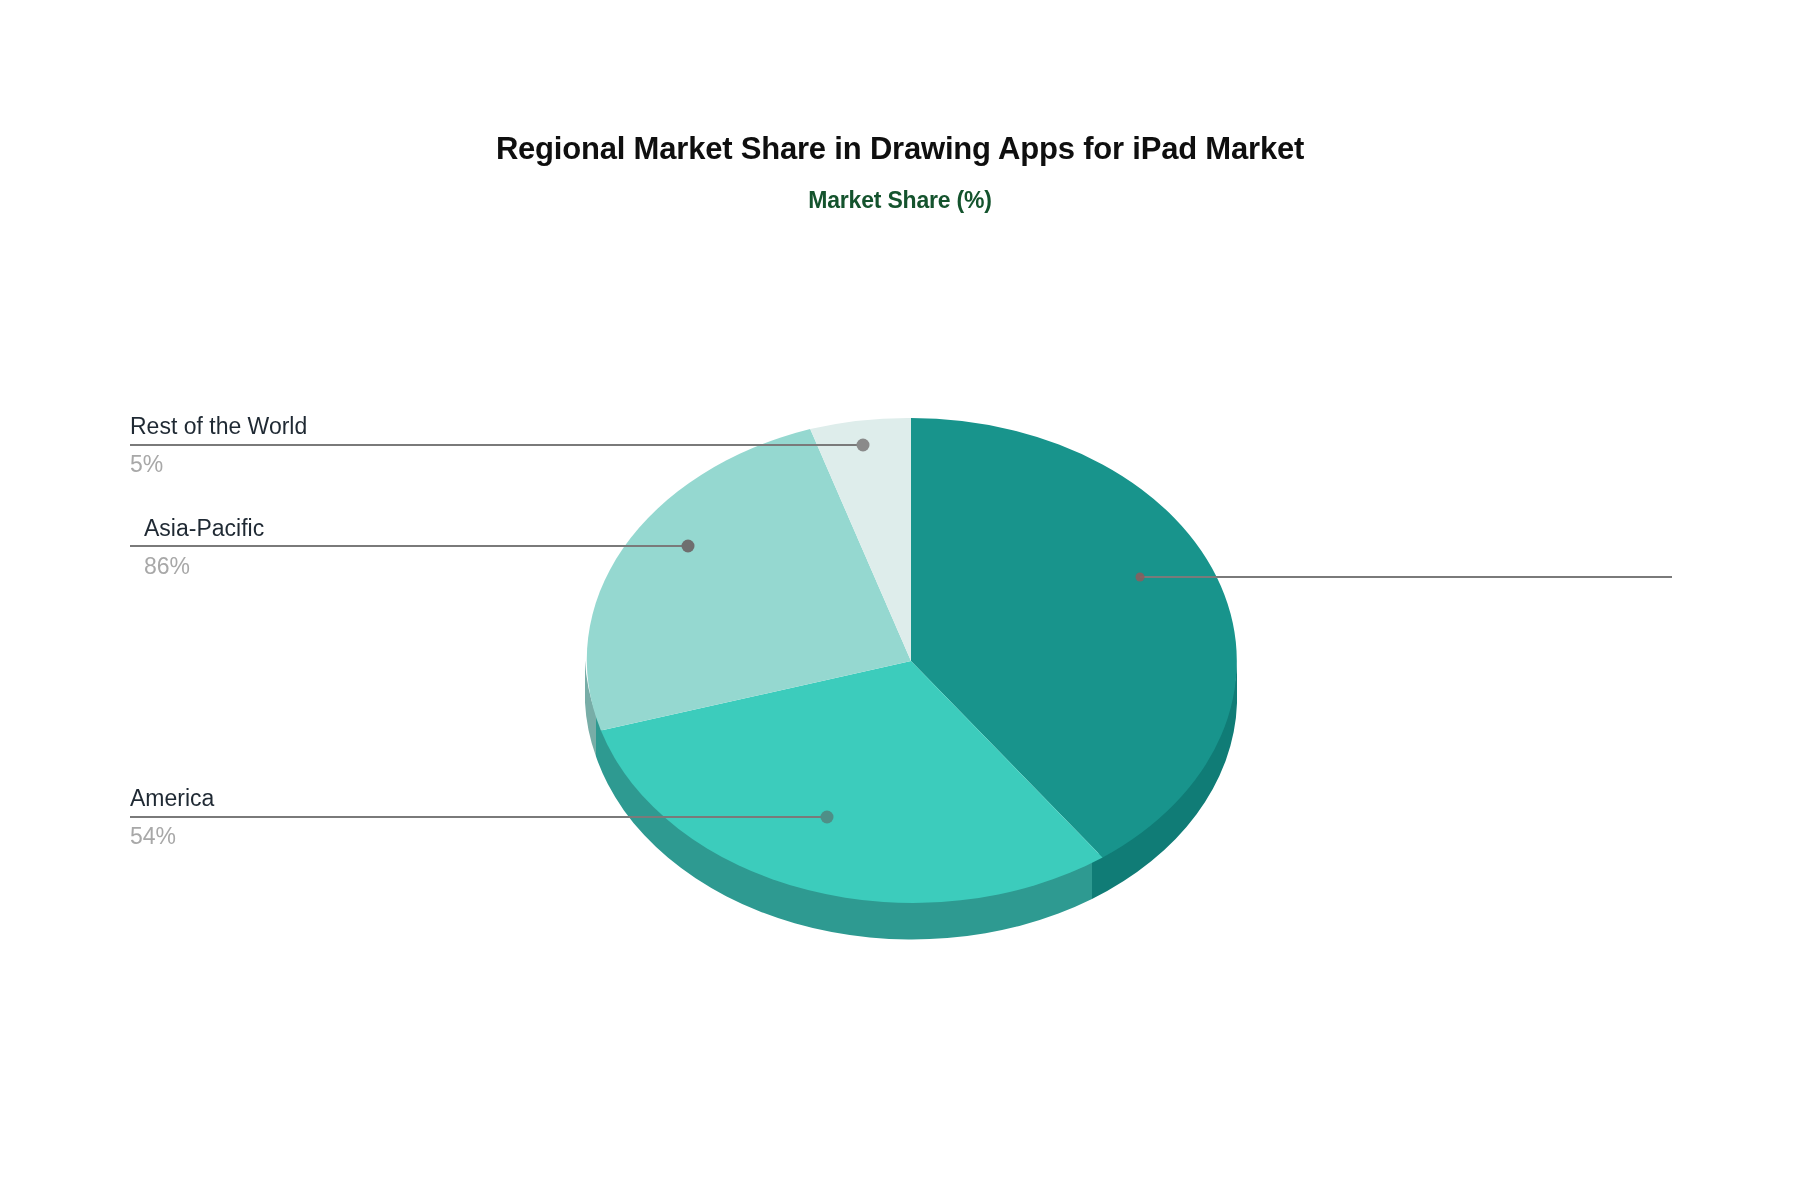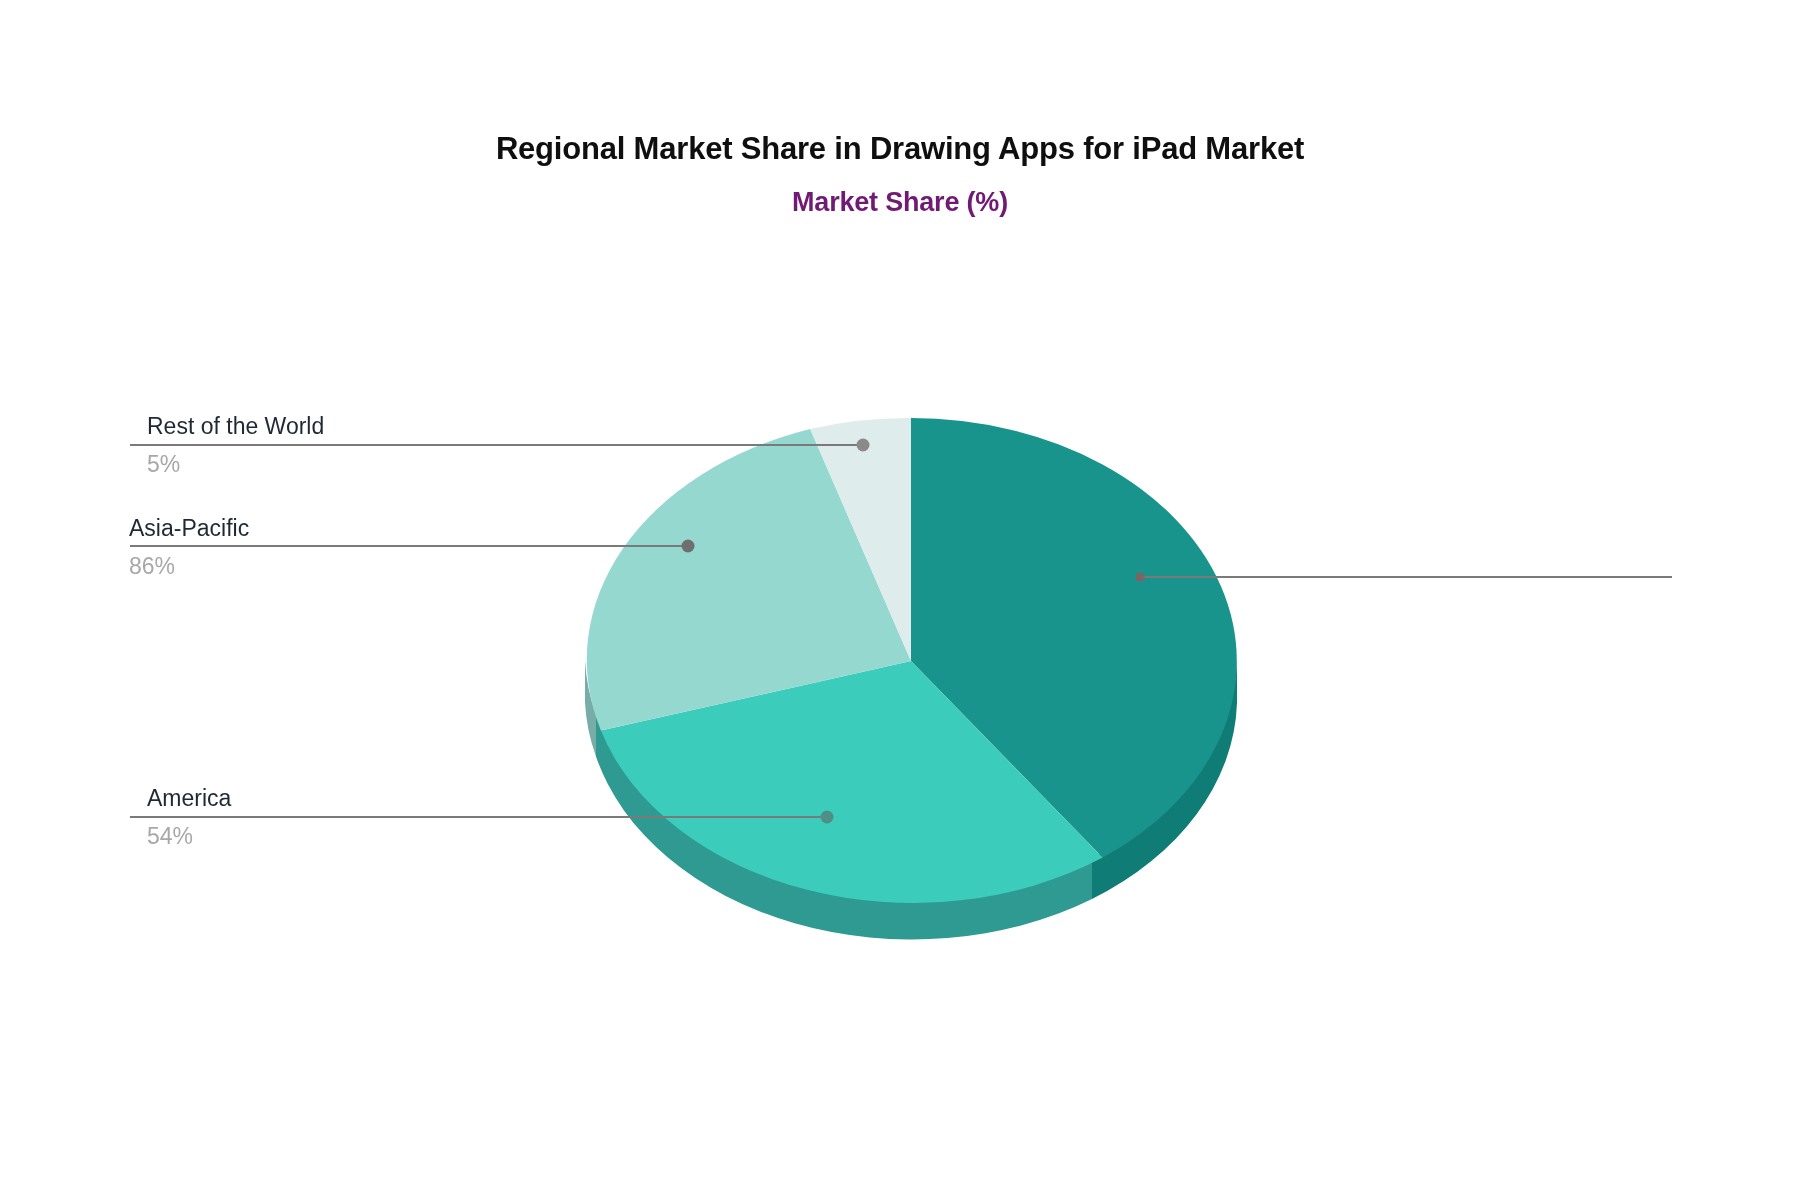--- a/index.html
+++ b/index.html
@@ -28,23 +28,23 @@
     font-weight: bold;
     color: #0f0f0f;
     letter-spacing: -0.2px;
   }
   .chart-subtitle {
     position: absolute;
     left: 0;
     top: 187px;
     width: 1800px;
     text-align: center;
-    font-size: 27px;
+    font-size: 23px;
     font-weight: bold;
-    color: #701a75;
+    color: #14532d;
     letter-spacing: -0.2px;
   }
   
   #pie-svg {
     position: absolute;
     left: 0;
     top: 0;
   }
   
   .callout {
@@ -59,21 +59,21 @@
     font-size: 23px;
     line-height: 30px;
   }
   .callout .cl-value {
     display: block;
     color: #a8a8a8;
     font-size: 23px;
     line-height: 30px;
     padding-top: 8px;
   }
-  .callout.left { text-align: left; margin-left: 17px; }
+  .callout.left { text-align: left; }
   .callout.right { text-align: right; }
 
   
   #amr-logo {
     position: absolute;
     left: 1485px;
     top: 1033px;
     width: 175px;
     height: 72px;
   }
@@ -147,21 +147,21 @@
       <circle cx="827" cy="817" r="6.5" fill="#4e8f87"></circle>
       <circle cx="1140" cy="577" r="4.5" fill="#8d5c5c" opacity="0.85"></circle>
     </g>
   </svg>
 
   <div class="callout left" style="left:130px; top:411px;">
     <span class="cl-name">Rest of the World</span>
     <span class="cl-value">5%</span>
   </div>
 
-  <div class="callout left" style="left:112px; top:513px;">
+  <div class="callout left" style="left:144px; top:513px;">
     <span class="cl-name">Asia-Pacific</span>
     <span class="cl-value">86%</span>
   </div>
 
   <div class="callout left" style="left:130px; top:783px;">
     <span class="cl-name">America</span>
     <span class="cl-value">54%</span>
   </div>
 
 

